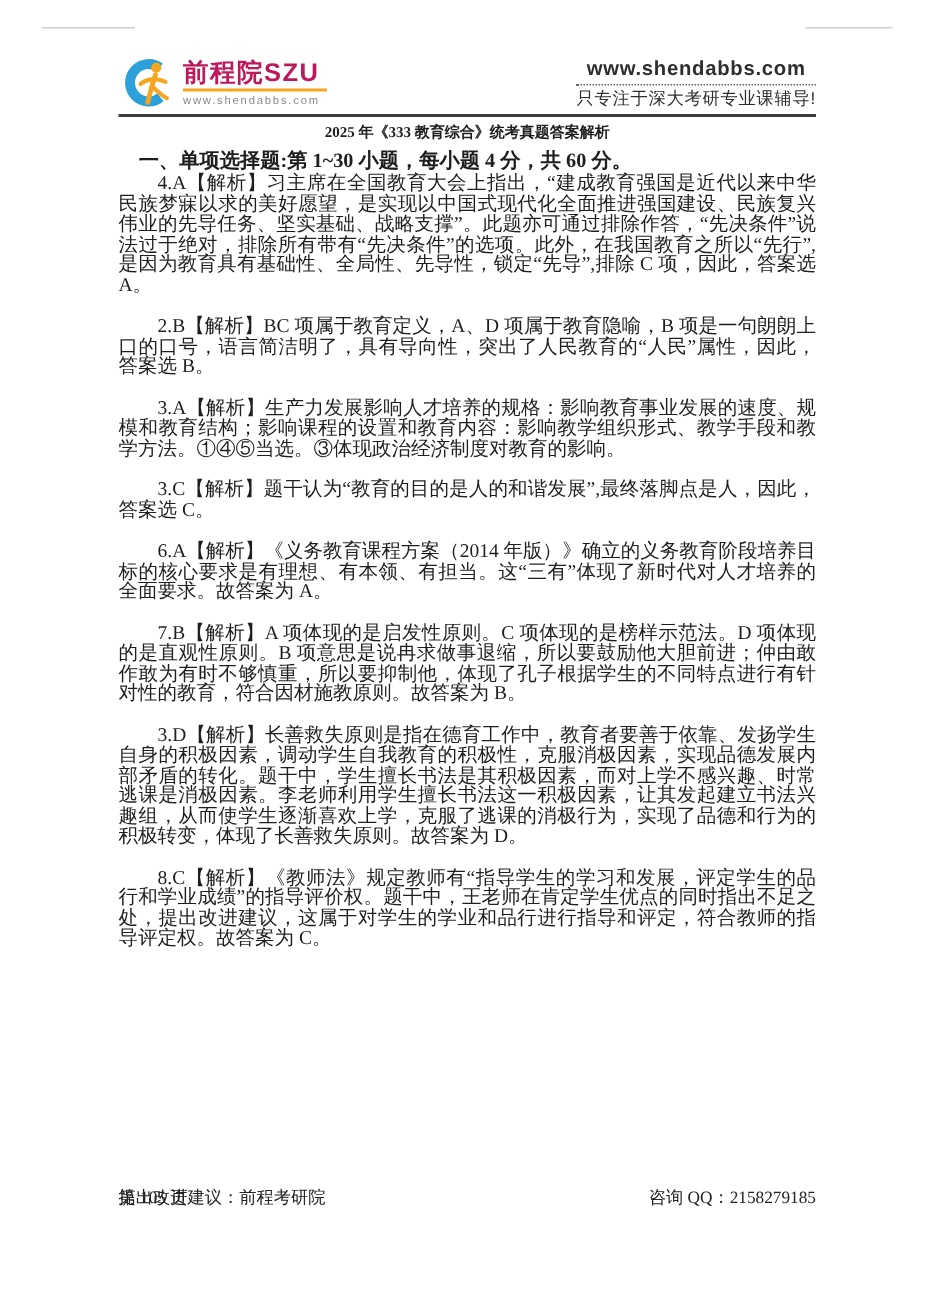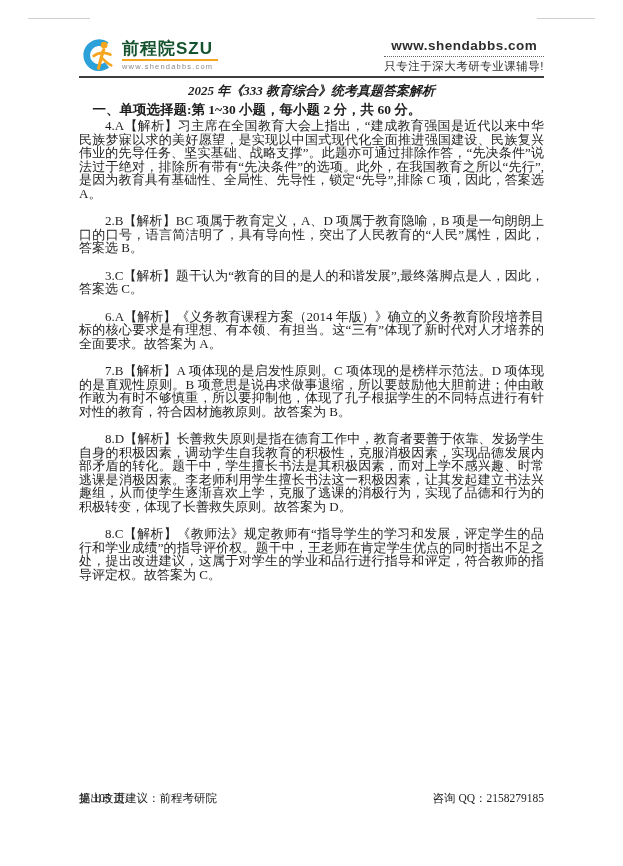--- a/index.html
+++ b/index.html
@@ -22,43 +22,43 @@
     padding-top:37px;
     display:flex;justify-content:space-between;align-items:flex-end;
     border-bottom:2px solid #3d3d3d;
     padding-bottom:3px;
   }
   .logo{display:flex;align-items:center;gap:5px;}
   .logo svg{display:block;}
   .logo-text{display:flex;flex-direction:column;line-height:1;}
   .brand{
     font-family:"Liberation Sans","DejaVu Sans",sans-serif;
-    font-weight:bold;font-size:17px;color:#14532d;letter-spacing:1px;
+    font-weight:bold;font-size:17px;color:#be185d;letter-spacing:1px;
   }
   .brand-rule{height:2px;background:#f6a51f;margin-top:2px;width:96px;}
   .brand-site{
     font-family:"Liberation Sans","DejaVu Sans",sans-serif;
     font-size:7.5px;color:#8a8a8a;letter-spacing:1.2px;margin-top:2px;
   }
   .header-right{text-align:center;line-height:1.25;}
   .hr-site{
     font-family:"Liberation Sans","DejaVu Sans",sans-serif;
     font-weight:bold;font-size:13.5px;color:#2e2e2e;letter-spacing:0.5px;
     border-bottom:1.5px dotted #666;padding-bottom:1px;
   }
   .hr-slogan{
     font-family:"Liberation Sans","DejaVu Sans",sans-serif;
     font-weight:normal;font-size:11.5px;color:#2e2e2e;margin-top:2px;letter-spacing:0.5px;
   }
 
   
   .content{margin:0 79px;}
   .doc-title{
-    text-align:center;font-weight:bold;font-size:13px;
-    margin-top:5px;line-height:1.25;font-style:italic;
+    text-align:center;font-weight:bold;font-size:10px;
+    margin-top:5px;line-height:1.25;
   }
   .section-heading{
     font-weight:bold;font-size:13.5px;line-height:1.25;
     margin-top:3px;text-indent:1em;
   }
   .para{
     font-size:13px;line-height:13.5px;
     text-align:justify;text-justify:inter-ideograph;
     text-indent:2em;
     margin:0 0 14px 0;
@@ -99,28 +99,29 @@
       </span>
     </div>
     <div class="header-right">
       <div class="hr-site">www.shendabbs.com</div>
       <div class="hr-slogan">只专注于深大考研专业课辅导!</div>
     </div>
   </div>
 
   <div class="content">
     <div class="doc-title">2025 年《333 教育综合》统考真题答案解析</div>
-    <div class="section-heading">一、单项选择题:第 1~30 小题，每小题 2 分，共 60 分。</div>
+    <div class="section-heading">一、单项选择题:第 1~30 小题，每小题 4 分，共 60 分。</div>
 
     <p class="para">4.A【解析】习主席在全国教育大会上指出，“建成教育强国是近代以来中华民族梦寐以求的美好愿望，是实现以中国式现代化全面推进强国建设、民族复兴伟业的先导任务、坚实基础、战略支撑”。此题亦可通过排除作答，“先决条件”说法过于绝对，排除所有带有“先决条件”的选项。此外，在我国教育之所以“先行”,是因为教育具有基础性、全局性、先导性，锁定“先导”,排除 C 项，因此，答案选 A。</p>
     <p class="para">2.B【解析】BC 项属于教育定义，A、D 项属于教育隐喻，B 项是一句朗朗上口的口号，语言简洁明了，具有导向性，突出了人民教育的“人民”属性，因此，答案选 B。</p>
+    <p class="para">3.A【解析】生产力发展影响人才培养的规格：影响教育事业发展的速度、规模和教育结构；影响课程的设置和教育内容：影响教学组织形式、教学手段和教学方法。①④⑤当选。③体现政治经济制度对教育的影响。</p>
     <p class="para">3.C【解析】题干认为“教育的目的是人的和谐发展”,最终落脚点是人，因此，答案选 C。</p>
     <p class="para">6.A【解析】《义务教育课程方案（2014 年版）》确立的义务教育阶段培养目标的核心要求是有理想、有本领、有担当。这“三有”体现了新时代对人才培养的全面要求。故答案为 A。</p>
     <p class="para">7.B【解析】A 项体现的是启发性原则。C 项体现的是榜样示范法。D 项体现的是直观性原则。B 项意思是说冉求做事退缩，所以要鼓励他大胆前进；仲由敢作敢为有时不够慎重，所以要抑制他，体现了孔子根据学生的不同特点进行有针对性的教育，符合因材施教原则。故答案为 B。</p>
-    <p class="para">8.D【解析】长善救失原则是指在德育工作中，教育者要善于依靠、发扬学生自身的积极因素，调动学生自我教育的积极性，克服消极因素，实现品德发展内部矛盾的转化。题干中，学生擅长书法是其积极因素，而对上学不感兴趣、时常逃课是消极因素。李老师利用学生擅长书法这一积极因素，让其发起建立书法兴趣组，从而使学生逐渐喜欢上学，克服了逃课的消极行为，实现了品德和行为的积极转变，体现了长善救失原则。故答案为 D。</p>
+    <p class="para">3.D【解析】长善救失原则是指在德育工作中，教育者要善于依靠、发扬学生自身的积极因素，调动学生自我教育的积极性，克服消极因素，实现品德发展内部矛盾的转化。题干中，学生擅长书法是其积极因素，而对上学不感兴趣、时常逃课是消极因素。李老师利用学生擅长书法这一积极因素，让其发起建立书法兴趣组，从而使学生逐渐喜欢上学，克服了逃课的消极行为，实现了品德和行为的积极转变，体现了长善救失原则。故答案为 D。</p>
     <p class="para">8.C【解析】《教师法》规定教师有“指导学生的学习和发展，评定学生的品行和学业成绩”的指导评价权。题干中，王老师在肯定学生优点的同时指出不足之处，提出改进建议，这属于对学生的学业和品行进行指导和评定，符合教师的指导评定权。故答案为 C。</p>
   </div>
 
   <div class="footer">
     <span class="f-center">第 105 页</span>
     <span class="f-left">提出改进建议：前程考研院</span>
     <span class="f-right">咨询 QQ：2158279185</span>
   </div>
 
 </div>

